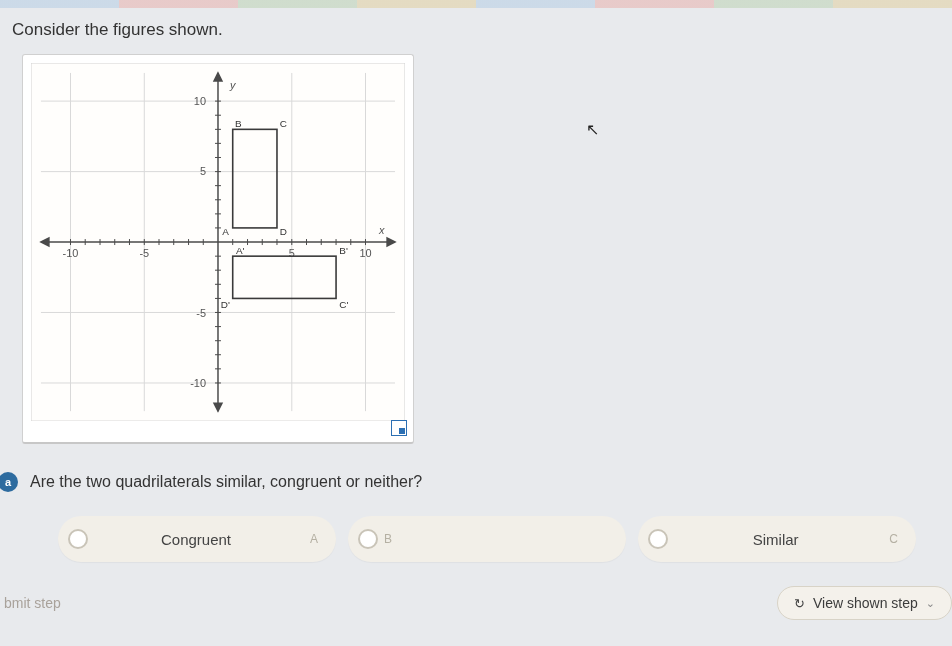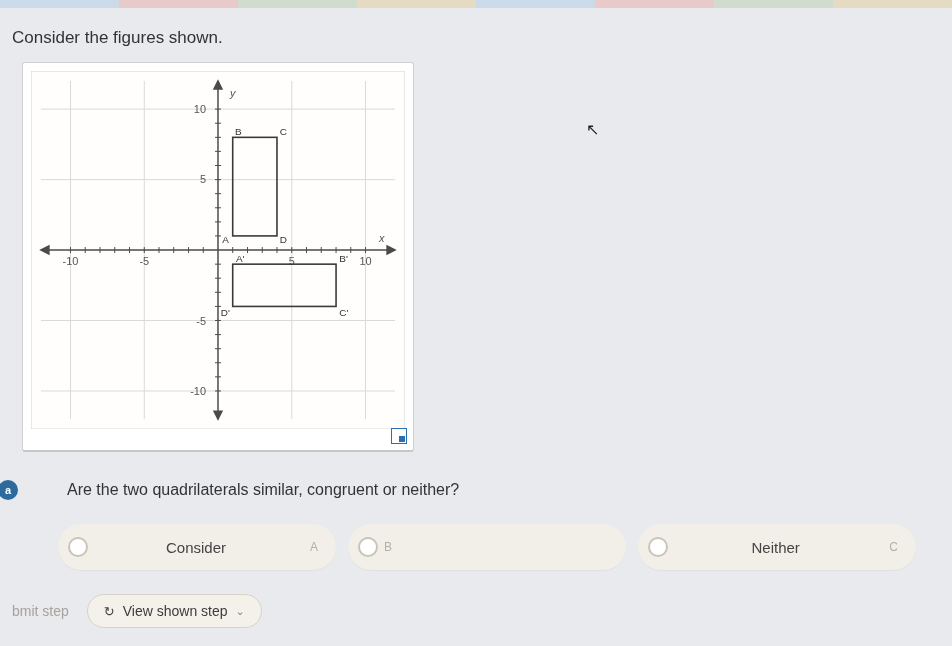--- a/index.html
+++ b/index.html
@@ -10,21 +10,21 @@
     height: 646px;
     overflow: hidden;
     color: #3a3a3a;
   }
   .top-dots {
     height: 8px;
     background: linear-gradient(90deg, #5b9bd5 0 12.5%, #e74c3c 12.5% 25%, #6fa84f 25% 37.5%, #d4a017 37.5% 50%, #5b9bd5 50% 62.5%, #e74c3c 62.5% 75%, #6fa84f 75% 87.5%, #d4a017 87.5% 100%);
     opacity: 0.2;
   }
   .intro {
-    padding: 20px 0 14px 12px;
+    padding: 12px 0 14px 12px;
     font-size: 17px;
     color: #333;
   }
   .graph-panel {
     margin-left: 22px;
     width: 392px;
     height: 390px;
     background: #fff;
     border: 1px solid #d0d0d0;
     border-bottom: 2px solid #c7c7c7;
@@ -74,21 +74,20 @@
     font-size: 11px;
     font-weight: 600;
     display: flex;
     align-items: center;
     justify-content: center;
     margin-left: -2px;
   }
   .q-text {
     font-size: 16px;
     color: #333;
-    margin-left: 37px;
   }
   .answers {
     display: flex;
     gap: 12px;
     margin: 24px 0 0 58px;
   }
   .ans {
     display: flex;
     align-items: center;
     background: #f2efe8;
@@ -114,21 +113,22 @@
   }
   .ans .key {
     font-size: 12px;
     color: #b5b0a3;
     margin-left: 6px;
   }
   .bottom-row {
     display: flex;
     align-items: center;
     gap: 18px;
-    margin: 24px 0 0 12px;
+    margin: 24px 0 0 4px;
+    justify-content: space-between;
   }
   .submit-step {
     color: #a9a29b;
     font-size: 14px;
     margin-left: 0;
     padding-left: 0;
   }
   .view-next {
     display: inline-flex;
     align-items: center;
@@ -262,30 +262,30 @@
 <span class="cursor-icon">↖</span>
 
 <div class="q-row">
   <div class="q-badge">a</div>
   <div class="q-text">Are the two quadrilaterals similar, congruent or neither?</div>
 </div>
 
 <div class="answers">
   <div class="ans">
     <span class="radio"></span>
-    <span class="label">Consider</span>
+    <span class="label">Congruent</span>
     <span class="key">A</span>
   </div>
   <div class="ans">
     <span class="radio"></span>
     <span class="key">B</span>
   </div>
   <div class="ans">
     <span class="radio"></span>
-    <span class="label">Neither</span>
+    <span class="label">Similar</span>
     <span class="key">C</span>
   </div>
 </div>
 
 <div class="bottom-row">
   <span class="submit-step">bmit step</span>
   <span class="view-next">
     <span class="refresh">↻</span>
     <span>View shown step</span>
     <span class="chev">⌄</span>

